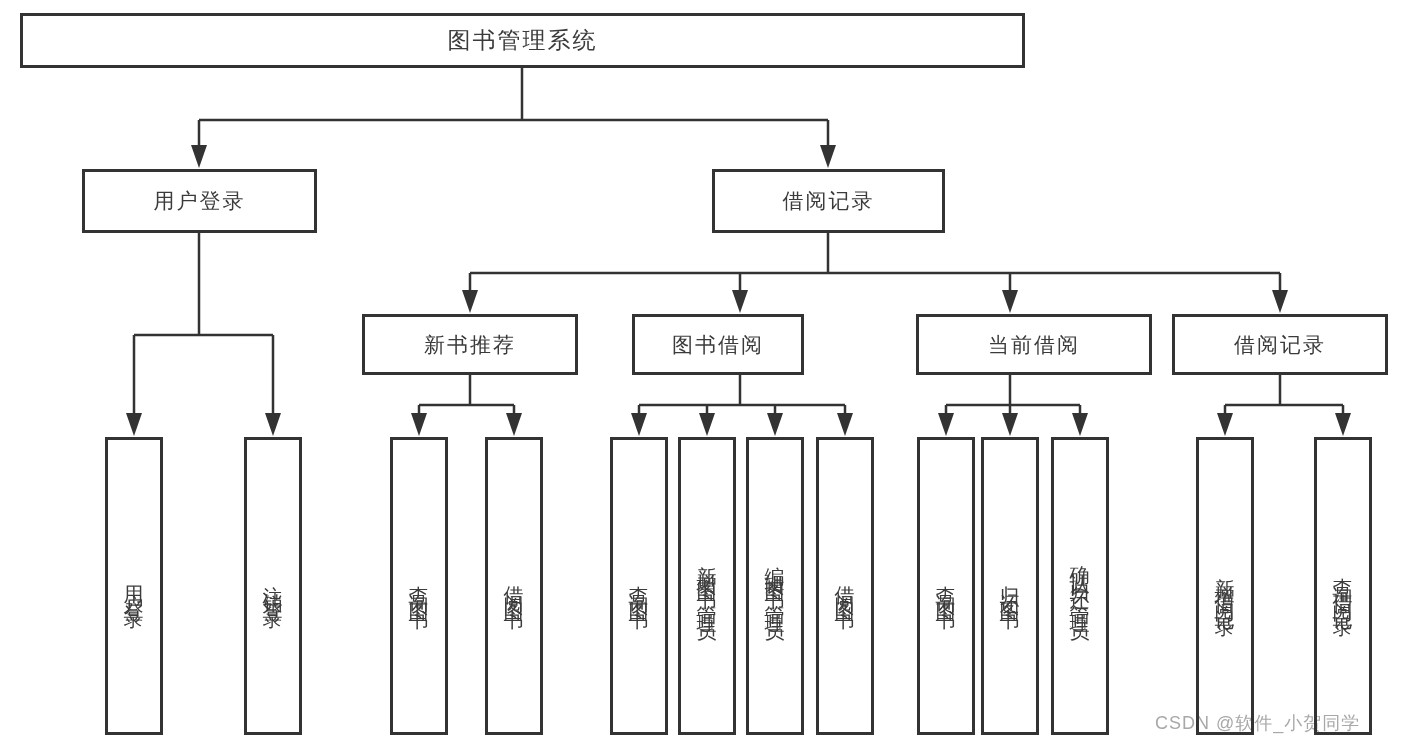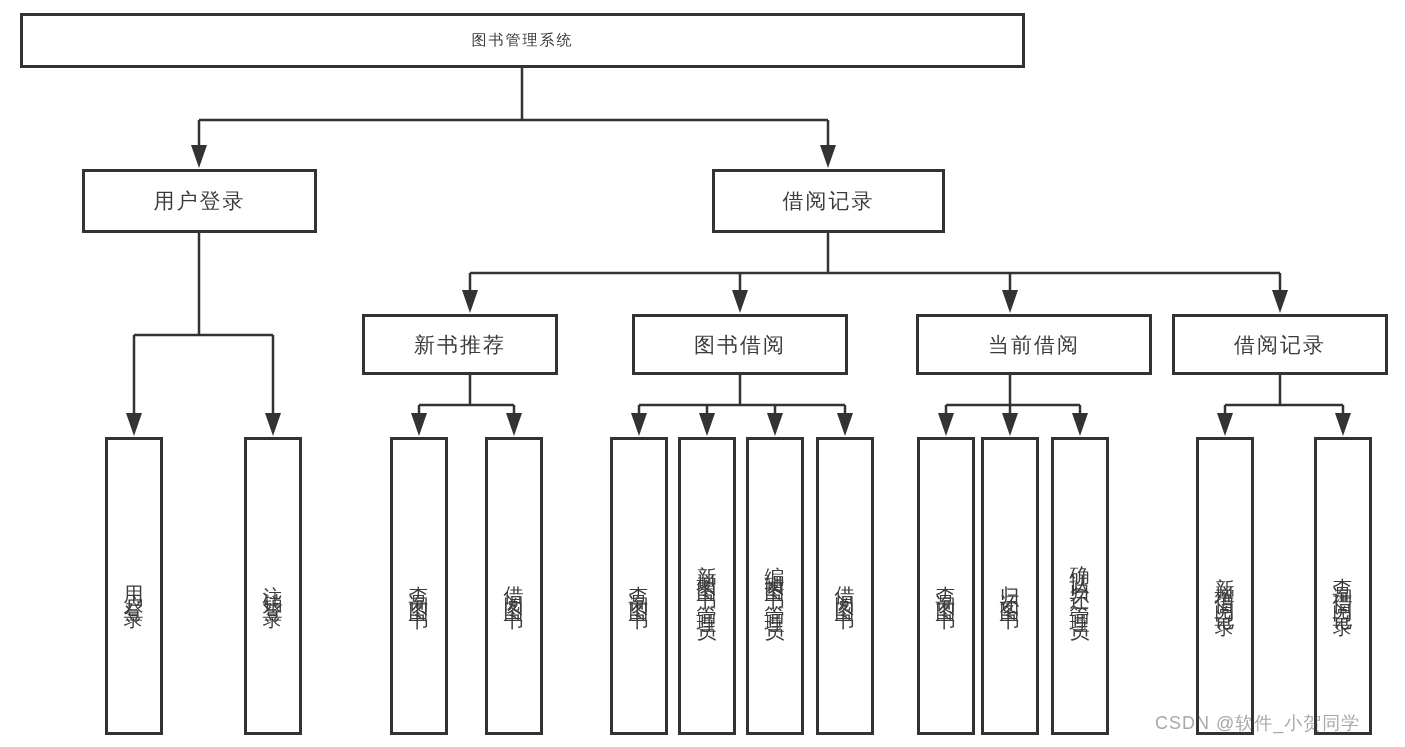--- a/index.html
+++ b/index.html
@@ -5,21 +5,21 @@
   html,body{margin:0;padding:0;background:#fff;}
   #canvas{
     position:relative;width:1405px;height:747px;background:#fff;overflow:hidden;
     font-family:"Liberation Sans","DejaVu Sans",sans-serif;color:#3b3b3b;
   }
   #connectors{position:absolute;left:0;top:0;width:1405px;height:747px;}
   .box{
     position:absolute;background:#fff;border:3px solid #333;box-sizing:border-box;
     display:flex;align-items:center;justify-content:center;text-align:center;
   }
-  .root-label{font-size:15px;letter-spacing:2px;}
+  .root-label{font-size:23px;letter-spacing:2px;}
   .h-label{font-size:21px;letter-spacing:2px;}
   .v-label{
     writing-mode:vertical-rl;text-orientation:mixed;
     font-size:20px;letter-spacing:8px;line-height:1;
   }
   #watermark{
     position:absolute;left:1155px;top:711px;font-size:18px;letter-spacing:1px;
     color:#a8a8a8;mix-blend-mode:darken;white-space:nowrap;
   }
 </style>
@@ -63,24 +63,24 @@
     <span class="root-label">图书管理系统</span>
   </div>
 
   <div class="box" style="left:82px;top:169px;width:235px;height:64px;">
     <span class="h-label">用户登录</span>
   </div>
   <div class="box" style="left:712px;top:169px;width:233px;height:64px;">
     <span class="h-label">借阅记录</span>
   </div>
 
-  <div class="box" style="left:362px;top:314px;width:196px;height:61px;">
+  <div class="box" style="left:362px;top:314px;width:216px;height:61px;">
     <span class="h-label">新书推荐</span>
   </div>
-  <div class="box" style="left:632px;top:314px;width:216px;height:61px;">
+  <div class="box" style="left:632px;top:314px;width:172px;height:61px;">
     <span class="h-label">图书借阅</span>
   </div>
   <div class="box" style="left:916px;top:314px;width:236px;height:61px;justify-content:center;">
     <span class="h-label">当前借阅</span>
   </div>
   <div class="box" style="left:1172px;top:314px;width:216px;height:61px;">
     <span class="h-label">借阅记录</span>
   </div>
 
   <div class="box" style="left:105px;top:437px;width:58px;height:298px;">

